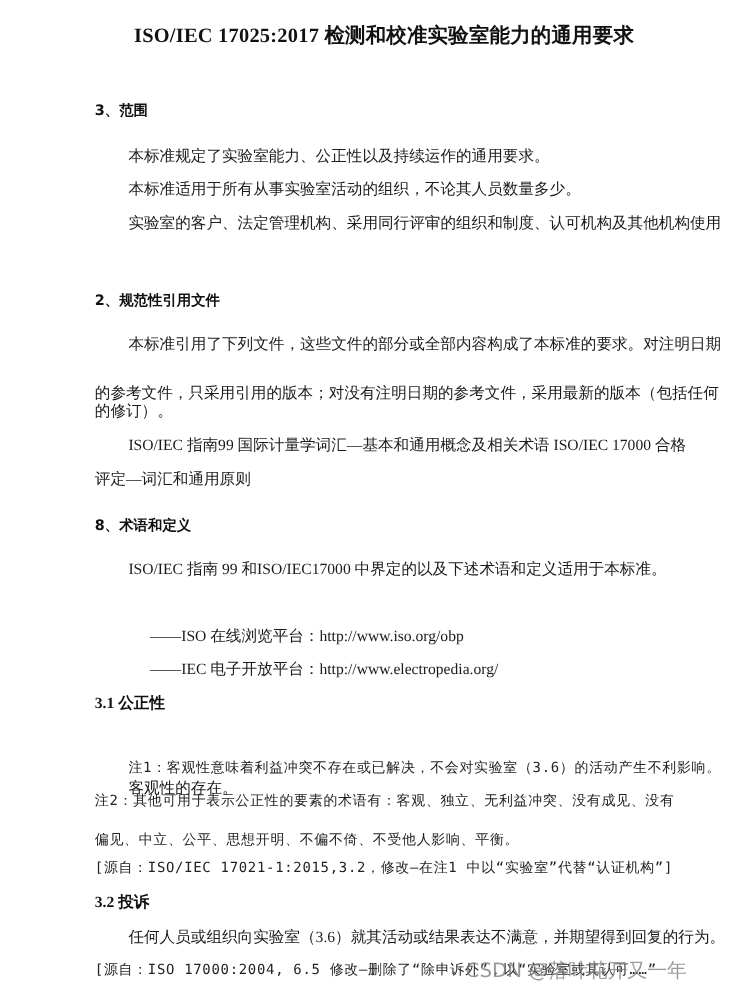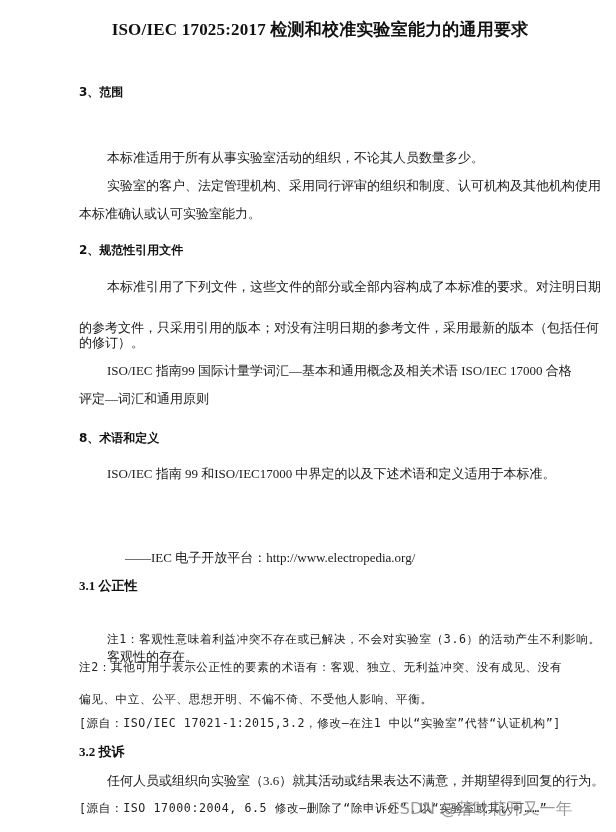--- a/index.html
+++ b/index.html
@@ -74,33 +74,34 @@
     }
   </style>
 </head>
 <body>
 
 <div class="page">
 
   <div class="abs title">ISO/IEC 17025:2017  检测和校准实验室能力的通用要求</div>
 
   <div class="abs h1" style="top:84px;">3、范围</div>
+  <div class="abs body indent" style="top:121px;">本标准规定了实验室能力、公正性以及持续运作的通用要求。</div>
   <div class="abs body indent" style="top:149px;">本标准适用于所有从事实验室活动的组织，不论其人员数量多少。</div>
   <div class="abs body indent" style="top:177px;">实验室的客户、法定管理机构、采用同行评审的组织和制度、认可机构及其他机构使用</div>
-  <div class="abs body flush" style="top:205px;">本标准确认或认可实验室能力。</div>
 
   <div class="abs h1" style="top:242px;">2、规范性引用文件</div>
   <div class="abs body indent" style="top:278px;">本标准引用了下列文件，这些文件的部分或全部内容构成了本标准的要求。对注明日期</div>
   <div class="abs body flush" style="top:319px;">的参考文件，只采用引用的版本；对没有注明日期的参考文件，采用最新的版本（包括任何</div>
   <div class="abs body flush" style="top:334px;">的修订）。</div>
   <div class="abs body indent" style="top:362px;">ISO/IEC  指南99  国际计量学词汇—基本和通用概念及相关术语  ISO/IEC 17000  合格</div>
   <div class="abs body flush" style="top:390px;">评定—词汇和通用原则</div>
 
   <div class="abs h1" style="top:430px;">8、术语和定义</div>
   <div class="abs body indent" style="top:465px;">ISO/IEC  指南  99  和ISO/IEC17000  中界定的以及下述术语和定义适用于本标准。</div>
+  <div class="abs body dash" style="top:521px;">——ISO  在线浏览平台：http://www.iso.org/obp</div>
   <div class="abs body dash" style="top:549px;">——IEC  电子开放平台：http://www.electropedia.org/</div>
 
   <div class="abs h2" style="top:577px;">3.1  公正性</div>
   <div class="abs body indent" style="top:604px;margin-top:44px;">客观性的存在。</div>
   <div class="abs note" style="top:632px;margin-left:28px;">注1：客观性意味着利益冲突不存在或已解决，不会对实验室（3.6）的活动产生不利影响。</div>
   <div class="abs note" style="top:660px;">注2：其他可用于表示公正性的要素的术语有：客观、独立、无利益冲突、没有成见、没有</div>
   <div class="abs note" style="top:692px;">偏见、中立、公平、思想开明、不偏不倚、不受他人影响、平衡。</div>
   <div class="abs note" style="top:716px;">[源自：ISO/IEC 17021-1:2015,3.2，修改—在注1 中以“实验室”代替“认证机构”]</div>
 
   <div class="abs h2" style="top:743px;">3.2  投诉</div>

